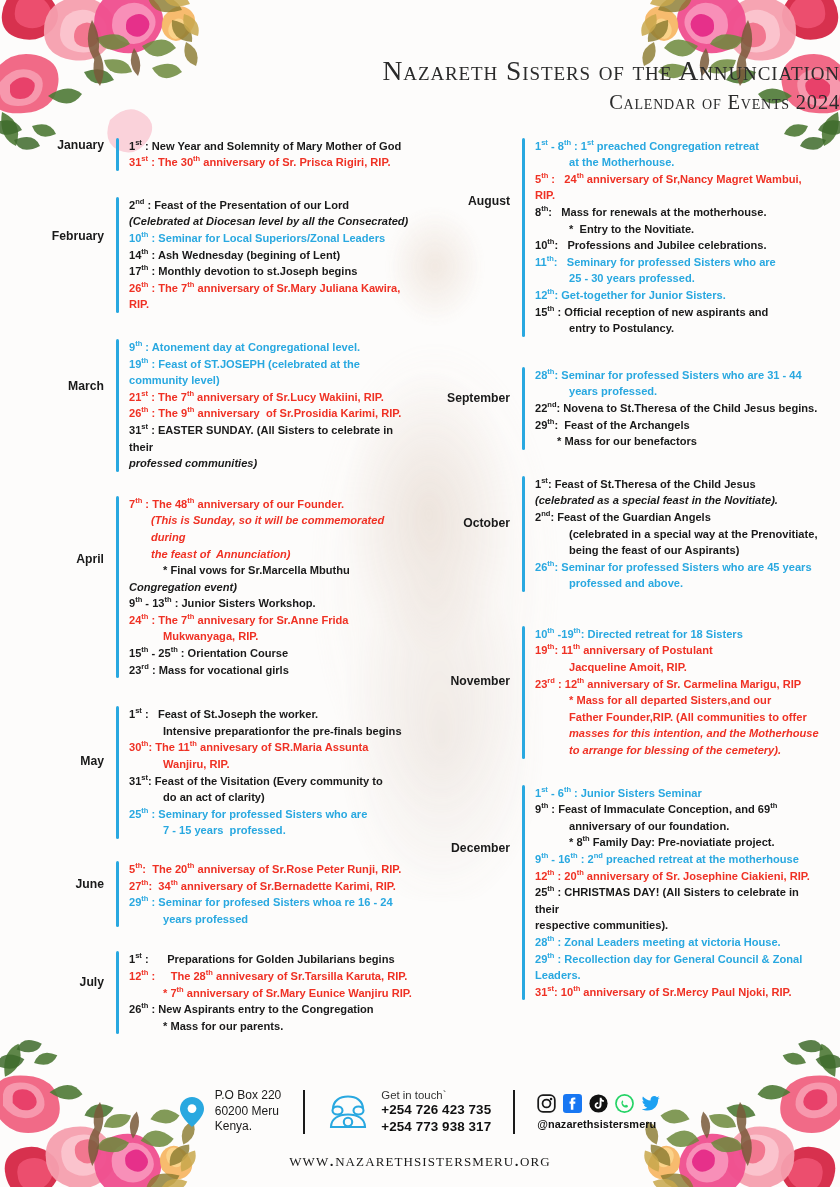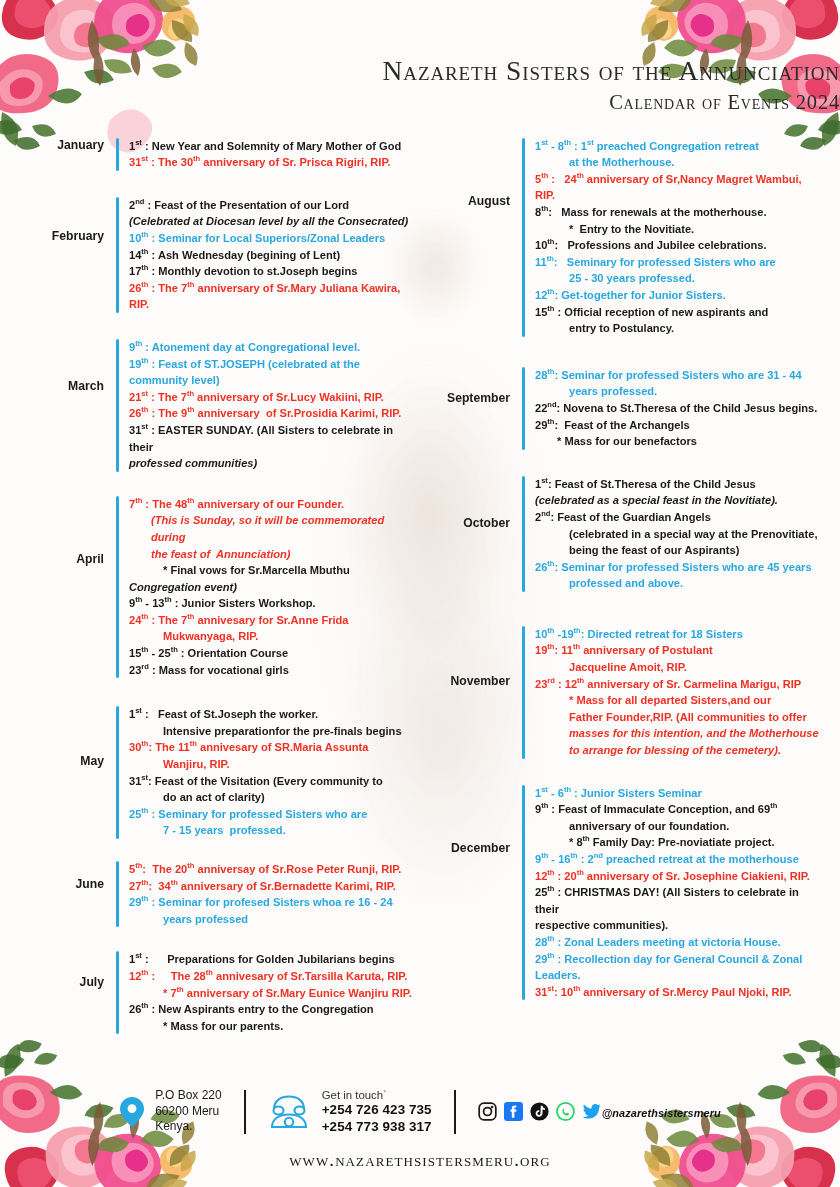--- a/index.html
+++ b/index.html
@@ -137,21 +137,21 @@
   .phone-num {
     font-size: 13.4px; font-weight: 700; color: #111; line-height: 16.5px;
     letter-spacing: .1px;
   }
   .phone-text { margin-left: 12px; }
   .social-row { display: flex; gap: 7px; align-items: center; }
   .handle {
     font-size: 10.9px; font-weight: 700; color: #111; margin-top: 5px;
     letter-spacing: .1px;
   }
-  .social-wrap { display: flex; flex-direction: row; align-items: flex-start; font-style: italic; }
+  .social-wrap { display: flex; flex-direction: column; align-items: flex-start; }
 
   #website {
     position: absolute;
     left: 0; right: 0; bottom: 16px;
     z-index: 4;
     text-align: center;
     font-family: "Liberation Serif", serif;
     font-variant: small-caps;
     font-size: 19px;
     letter-spacing: 1.1px;

